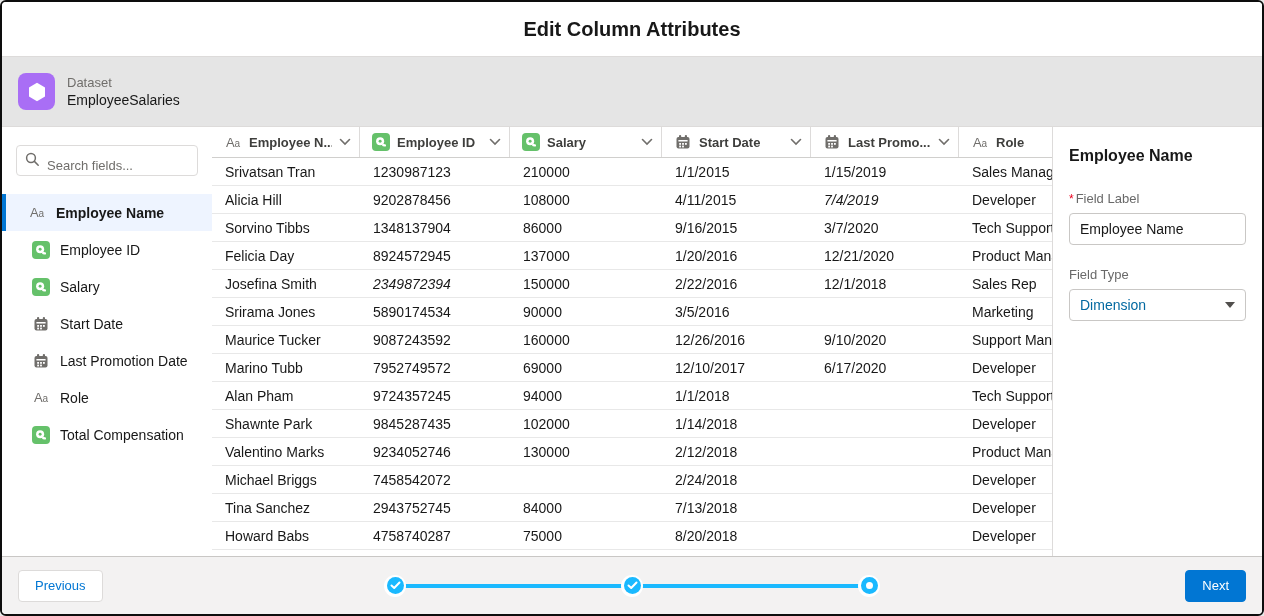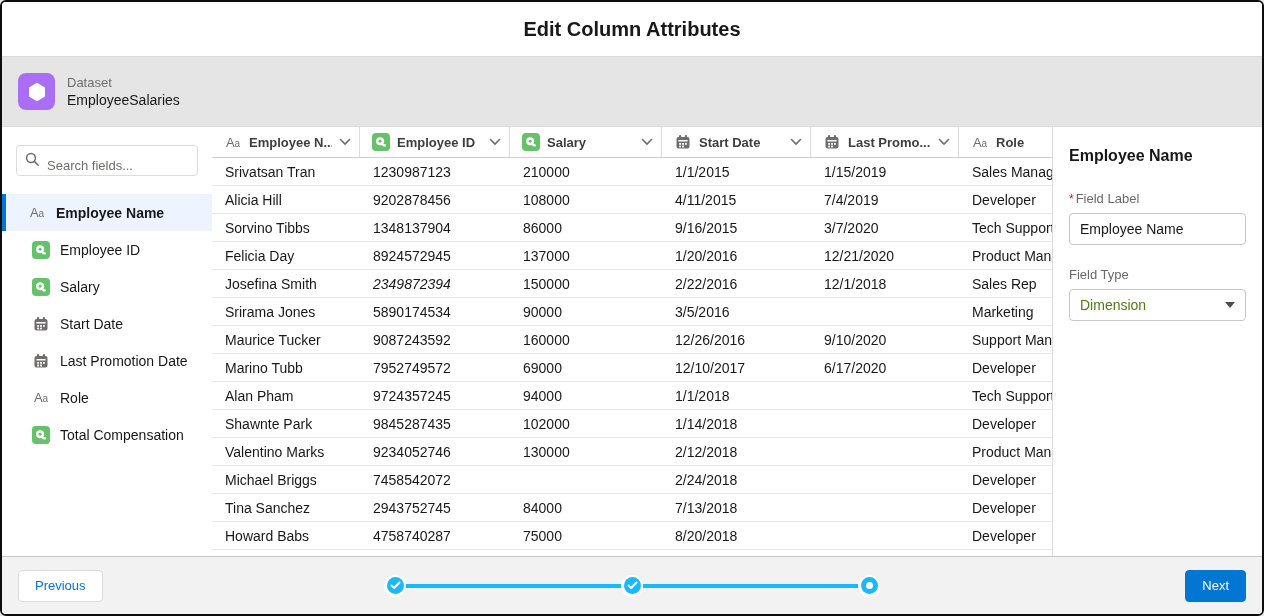--- a/index.html
+++ b/index.html
@@ -60,21 +60,21 @@
     align-items: center; white-space: nowrap; overflow: hidden; flex: 0 0 auto; }
   
   .attr-panel { flex: 1 1 auto; border-left: 1px solid #dddbda; padding: 20px 16px; background:#fff; }
   .attr-title { font-size: 16px; font-weight: bold; color: #181818; margin-bottom: 26px; }
   .attr-label { font-size: 13px; color: #696969; margin-bottom: 7px; }
   .attr-label .req { color: #ea001e; margin-right: 2px; font-size: 12px; }
   .attr-input { width: 100%; height: 32px; border: 1px solid #c9c7c5; border-radius: 4px;
     padding: 0 10px; font-size: 14px; color: #181818; font-family: inherit; outline:none;
     margin-bottom: 22px; }
   .attr-select { width: 100%; height: 32px; border: 1px solid #c9c7c5; border-radius: 4px;
-    padding: 0 10px; font-size: 14px; color: #4d7c0f; display: flex; align-items: center;
+    padding: 0 10px; font-size: 14px; color: #0369a1; display: flex; align-items: center;
     justify-content: space-between; cursor: pointer; background:#fff; }
   .tri-down { width: 0; height: 0; border-left: 5px solid transparent;
     border-right: 5px solid transparent; border-top: 6px solid #514f4d; }
   
   .footer { height: 58px; flex: 0 0 58px; background: #f3f2f2; border-top: 1px solid #c9c7c5;
     display: flex; align-items: center; justify-content: space-between; padding: 0 16px;
     position: relative; }
   .btn { height: 32px; padding: 0 16px; border-radius: 4px; font-size: 13px;
     font-family: inherit; cursor: pointer; }
   .btn-previous { background: #fff; border: 1px solid #dddbda; color: #0176d3; }
@@ -279,21 +279,21 @@
             <div class="td" style="width: 152px;">210000</div>
             <div class="td" style="width: 149px;">1/1/2015</div>
             <div class="td" style="width: 148px;">1/15/2019</div>
             <div class="td" style="width: 93px;">Sales Manager</div>
           </div>
           <div class="trow">
             <div class="td" style="width: 148px;">Alicia Hill</div>
             <div class="td" style="width: 150px;">9202878456</div>
             <div class="td" style="width: 152px;">108000</div>
             <div class="td" style="width: 149px;">4/11/2015</div>
-            <div class="td" style="width: 148px;">7/4/2019</div>
+            <div class="td" style="width: 148px; font-style: italic;">7/4/2019</div>
             <div class="td" style="width: 93px;">Developer</div>
           </div>
           <div class="trow">
             <div class="td" style="width: 148px;">Sorvino Tibbs</div>
             <div class="td" style="width: 150px;">1348137904</div>
             <div class="td" style="width: 152px;">86000</div>
             <div class="td" style="width: 149px;">9/16/2015</div>
             <div class="td" style="width: 148px;">3/7/2020</div>
             <div class="td" style="width: 93px;">Tech Support</div>
           </div>

